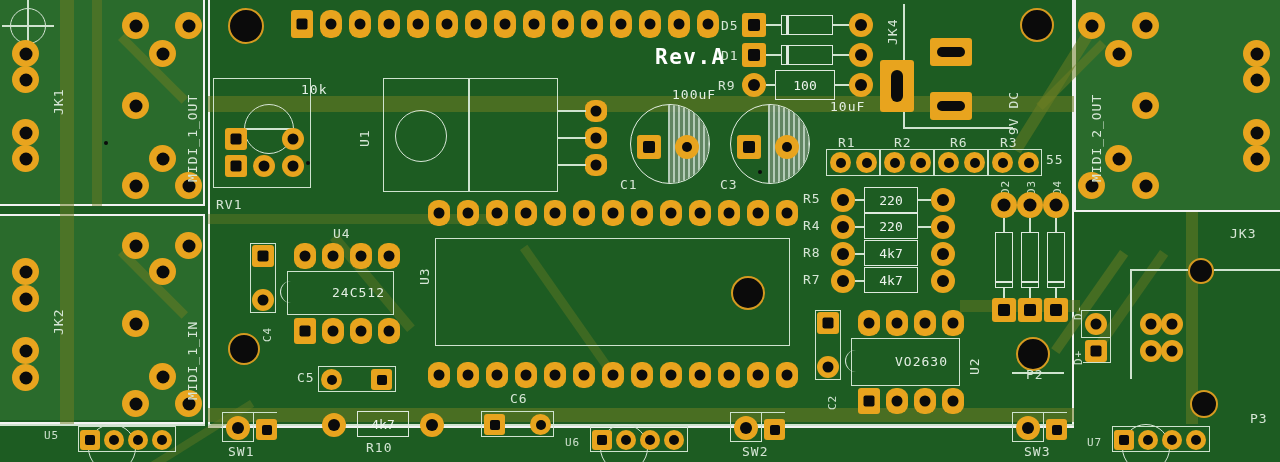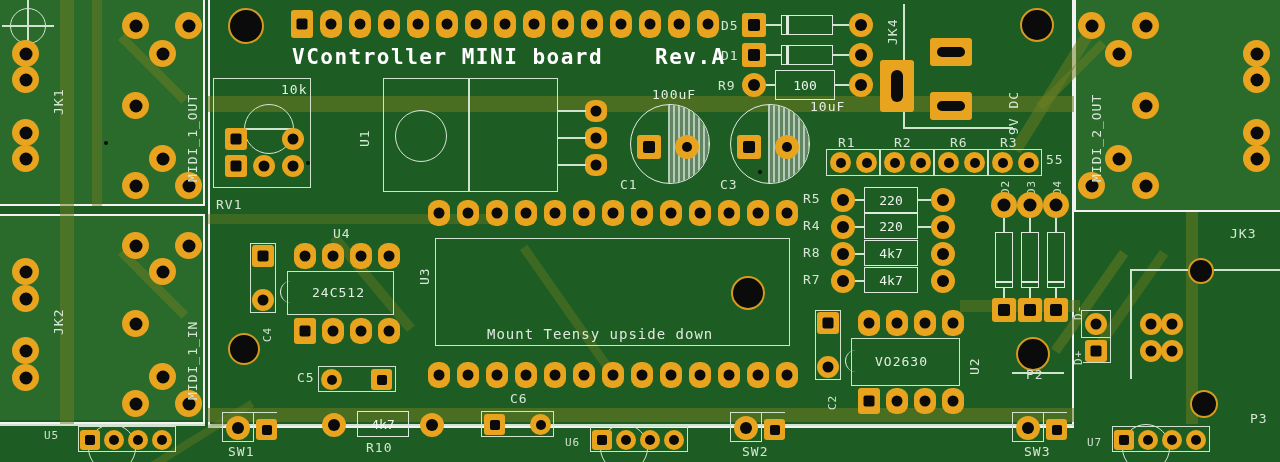--- a/index.html
+++ b/index.html
@@ -9,21 +9,21 @@
   
   .sub{position:absolute;background:#2a6b2c;}      
   .outline{position:absolute;border:2px solid #f2f2f2;box-sizing:border-box;}
   .silk{position:absolute;border:1.5px solid #cfe3cf;box-sizing:border-box;}
   .silkline{position:absolute;background:#cfe3cf;}
   .txt{position:absolute;color:#eef4ee;white-space:nowrap;letter-spacing:1px;
        line-height:1;}
   .txt.big{font-size:21px;font-weight:bold;color:#ffffff;letter-spacing:1.5px;}
   .txt.sm{font-size:13px;color:#d6e6d6;}
   .txt.xs{font-size:11px;color:#cde0cd;}
-  .txt.val{font-size:13px;color:#e4efe4;}
+  .txt.val{font-size:13px;color:#e4efe4;margin-left:20px;}
   .rot90{transform:rotate(-90deg);transform-origin:left top;}
   
   .pad{position:absolute;background:#e8a41e;border-radius:50%;}
   .pad>i{position:absolute;background:#0b0b0b;border-radius:50%;
          left:50%;top:50%;transform:translate(-50%,-50%);}
   .pad.sq{border-radius:3px;}
   .pad.sq>i{border-radius:2px;}
   .pad.ov{border-radius:45%/35%;}
   .hole{position:absolute;background:#0b0b0b;border-radius:50%;
         border:2px solid #d59a20;box-sizing:border-box;}
@@ -217,21 +217,20 @@
   <div class="pad ov" style="left:639px;top:10px;width:22px;height:28px;">
       <i style="width:11px;height:11px;"></i>
     </div>
   <div class="pad ov" style="left:668px;top:10px;width:22px;height:28px;">
       <i style="width:11px;height:11px;"></i>
     </div>
   <div class="pad ov" style="left:697px;top:10px;width:22px;height:28px;">
       <i style="width:11px;height:11px;"></i>
     </div>
 
-  <div class="txt big" style="left:292px;top:47px;">VController MINI board</div>
   <div class="txt big" style="left:655px;top:47px;">Rev.A</div>
 
   <div class="silk" style="left:213px;top:78px;width:98px;height:110px;"></div>
   <div class="circ" style="left:244px;top:104px;width:50px;height:50px;"></div>
   <div class="silkline" style="left:244px;top:128px;width:50px;height:2px;"></div>
   <div class="txt val" style="left:281px;top:83px;">10k</div>
   <div class="txt sm" style="left:216px;top:198px;">RV1</div>
   <div class="pad sq" style="left:225px;top:128px;width:22px;height:22px;">
       <i style="width:11px;height:11px;"></i>
     </div>
@@ -545,21 +544,20 @@
       <i style="width:11px;height:11px;"></i>
     </div>
   <div class="pad ov" style="left:747px;top:200px;width:22px;height:26px;">
       <i style="width:11px;height:11px;"></i>
     </div>
   <div class="pad ov" style="left:776px;top:200px;width:22px;height:26px;">
       <i style="width:11px;height:11px;"></i>
     </div>
 
   <div class="silk" style="left:435px;top:238px;width:355px;height:108px;border-width:1.2px;"></div>
-  <div class="txt" style="left:487px;top:327px;font-size:14px;color:#dfeadf;">Mount Teensy upside down</div>
   <div class="hole" style="left:731px;top:276px;width:34px;height:34px;"></div>
 
   <div class="pad ov" style="left:428px;top:362px;width:22px;height:26px;">
       <i style="width:11px;height:11px;"></i>
     </div>
   <div class="pad ov" style="left:457px;top:362px;width:22px;height:26px;">
       <i style="width:11px;height:11px;"></i>
     </div>
   <div class="pad ov" style="left:486px;top:362px;width:22px;height:26px;">
       <i style="width:11px;height:11px;"></i>

